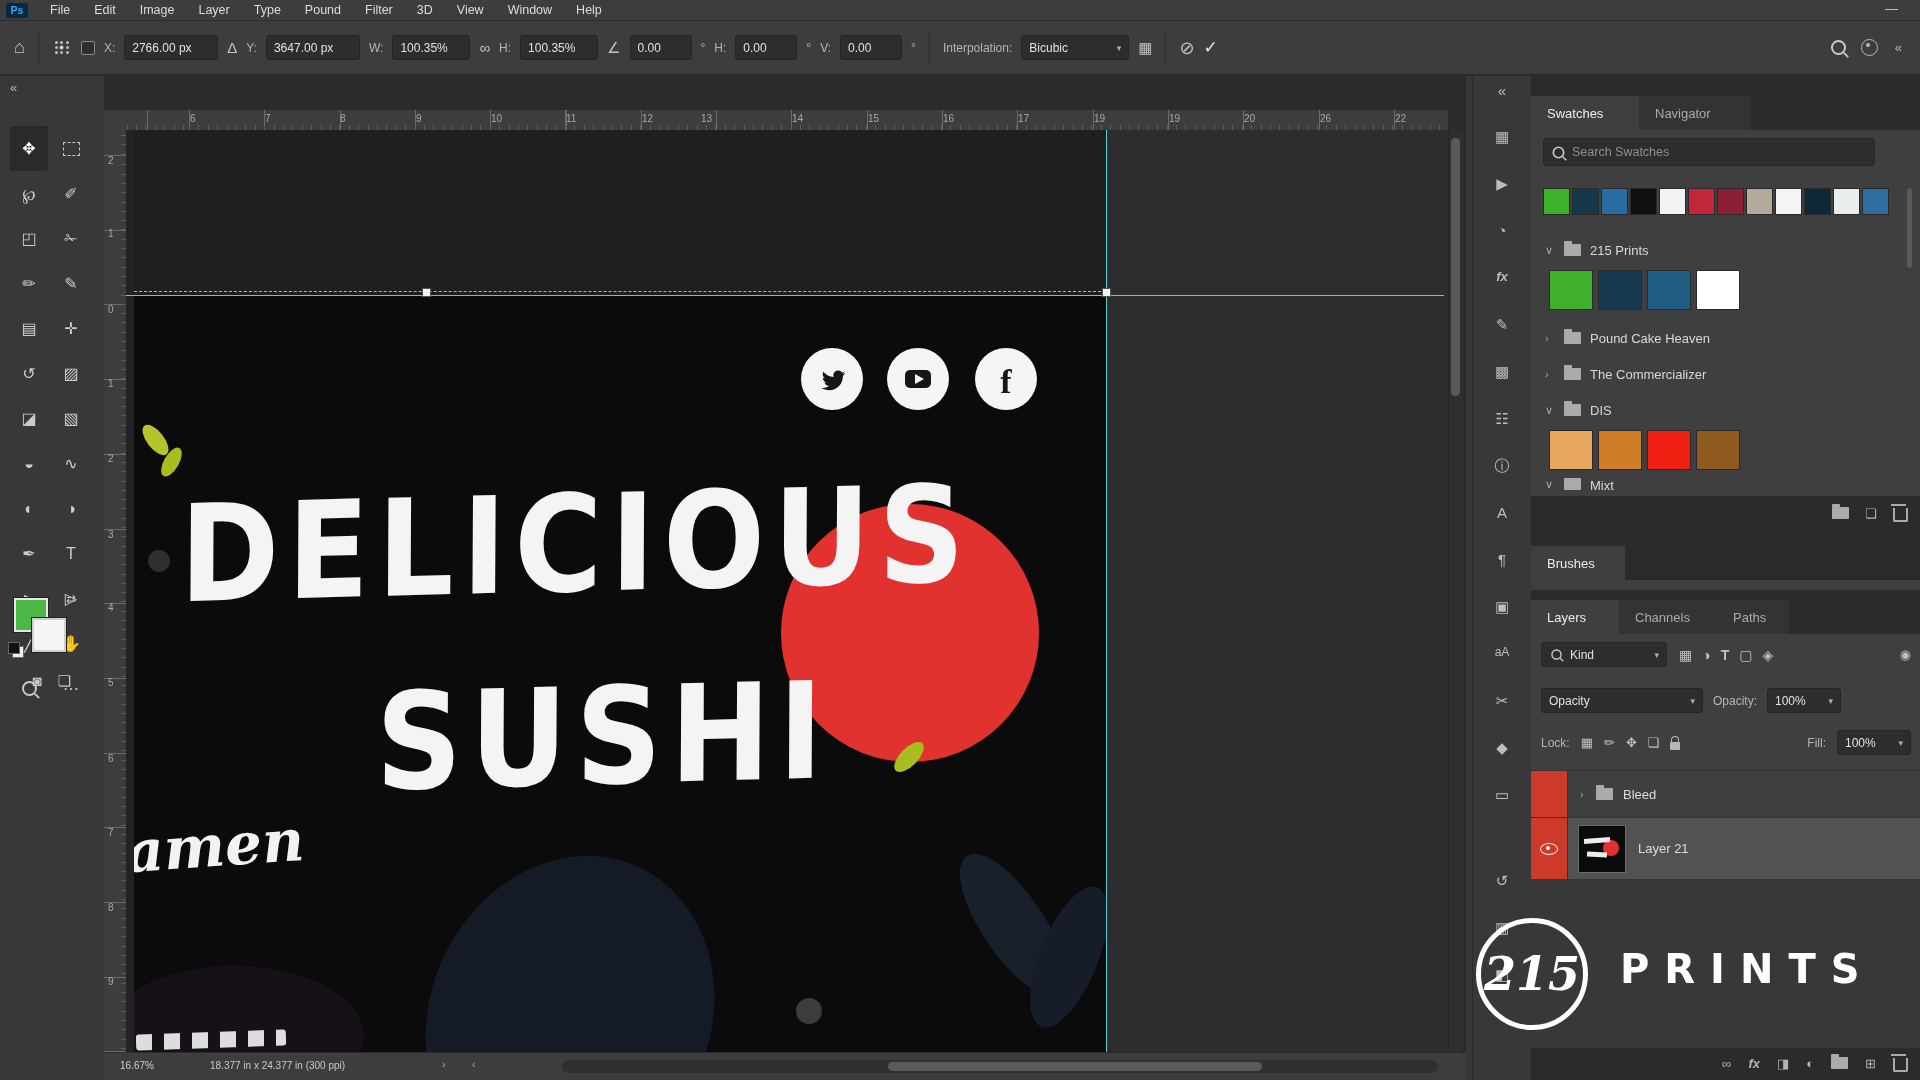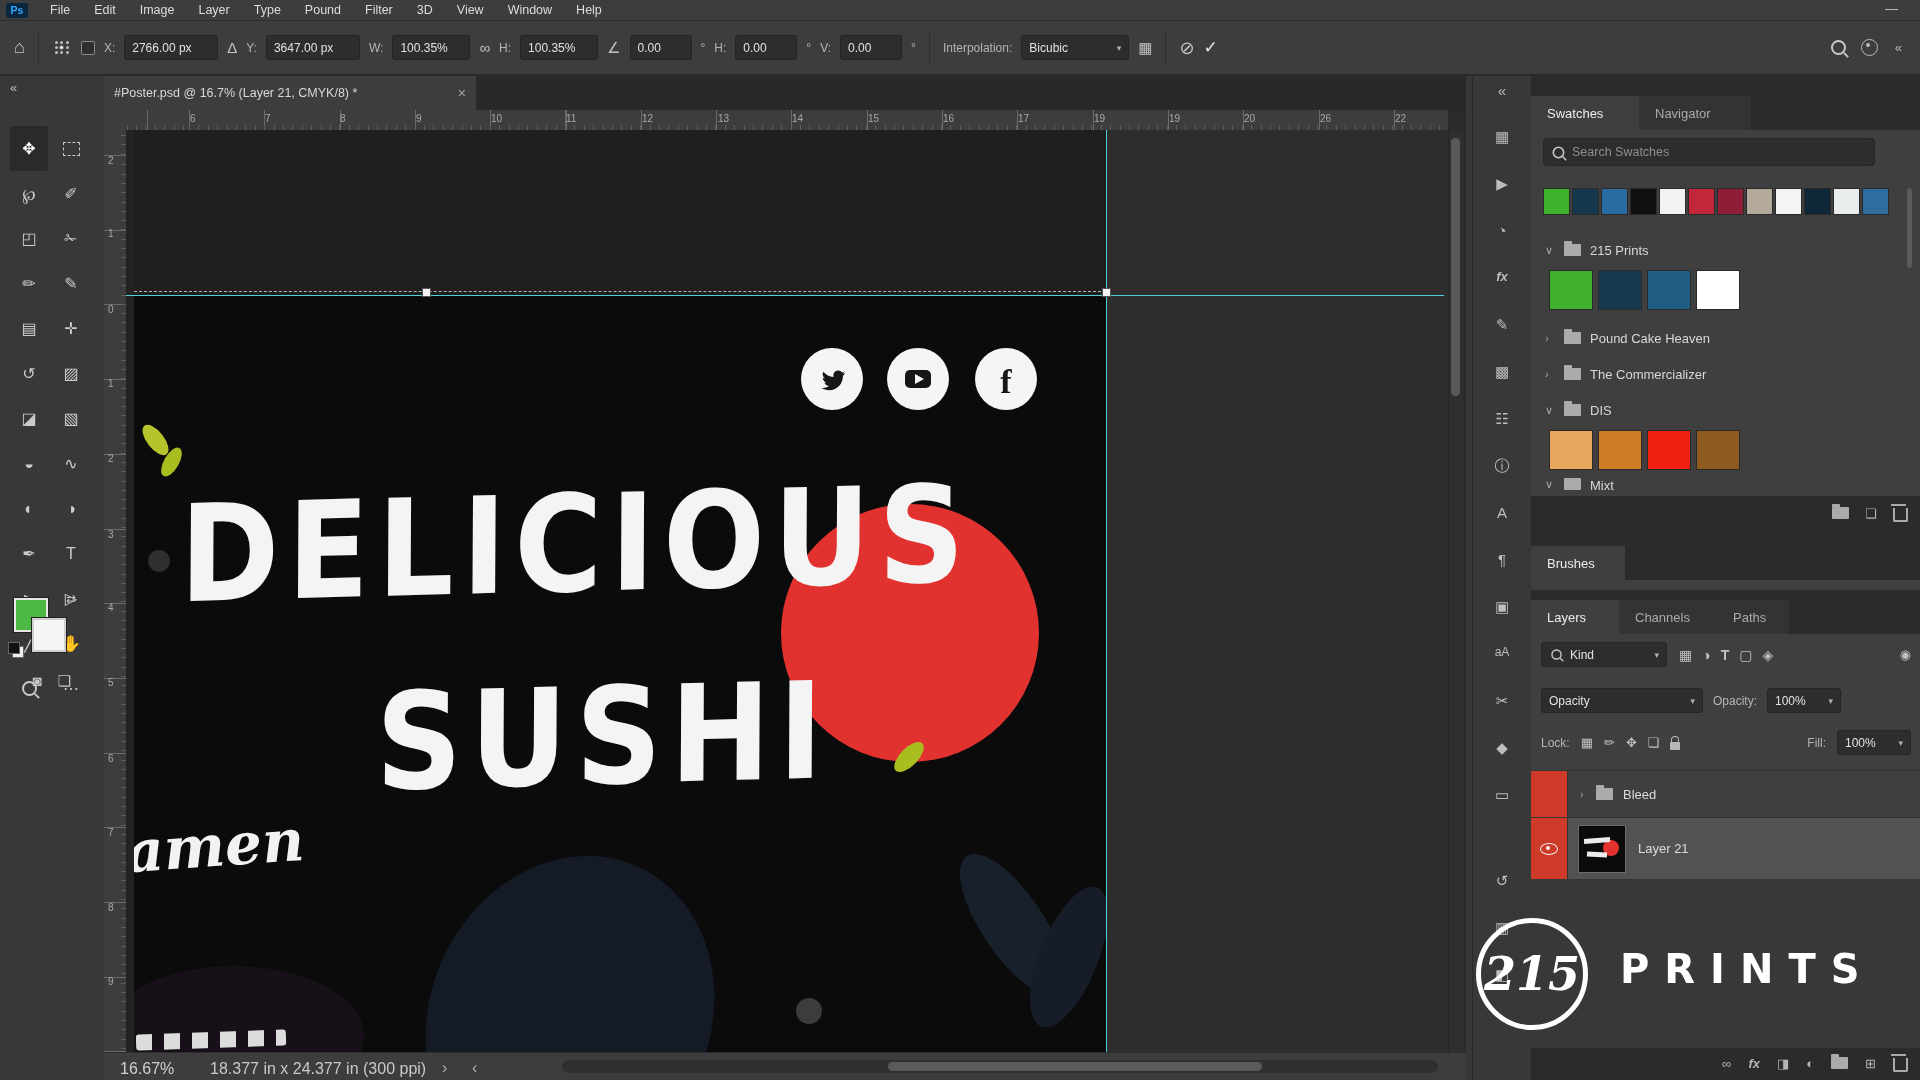--- a/index.html
+++ b/index.html
@@ -92,21 +92,21 @@
   .leaf{position:absolute;border-radius:50%;}
   .whitefrag{position:absolute;left:2px;top:902px;width:150px;height:16px;transform:rotate(-2deg);opacity:.92;
              background:repeating-linear-gradient(90deg,#efefef 0 16px,transparent 16px 28px);border-radius:3px;}
   .hguide{position:absolute;left:0;top:165px;width:1318px;height:1px;z-index:6;}
   .vguide{position:absolute;left:980px;top:0;width:1px;height:922px;z-index:6;}
   .xformline{position:absolute;left:8px;top:161px;width:972px;border-top:1px dashed #d0d0d0;opacity:.85;z-index:7;}
   .handle{position:absolute;width:7px;height:7px;background:#f5f5f5;border:1px solid #555;z-index:8;}
   .vscroll{position:absolute;left:1344px;top:54px;width:14px;height:922px;background:#2f2f2f;border-left:1px solid #262626;}
   .vscroll .thumb{position:absolute;left:2px;top:8px;width:9px;height:258px;background:#5a5a5a;border-radius:5px;}
   .statusbar{position:absolute;left:0;top:976px;width:1362px;height:28px;background:#3d3d3d;border-top:1px solid #2c2c2c;
-             font-size:16px;color:#cfcfcf;}
+             font-size:10px;color:#cfcfcf;}
   .hscrolltrack{position:absolute;left:458px;top:7px;width:876px;height:13px;background:#2f2f2f;border-radius:7px;}
   .hscrolltrack .thumb{position:absolute;left:326px;top:2px;width:374px;height:9px;background:#5a5a5a;border-radius:5px;}
 
   
   .strip{position:absolute;left:1472px;top:76px;width:58px;height:1004px;background:#383838;border-left:1px solid #2a2a2a;z-index:20;}
   .stripicon{position:absolute;left:0;width:58px;text-align:center;color:#bdbdbd;font-size:15px;}
   .fxtext{font-style:italic;font-weight:bold;font-size:13px;}
 
   
   .panelcol{position:absolute;left:1531px;top:76px;width:389px;height:1004px;background:#2b2b2b;z-index:20;}
@@ -317,38 +317,32 @@
         <span class="b"></span>
       </span>
   </div>
   <div class="toolextras">
     <span>◙</span>
     <span>❏</span>
   </div>
 
   <div class="docwin">
 
-    <div class="tabbar">
-      <div class="doctab">
-        <span class="title">#Poster.psd @ 16.7% (Layer 21, CMYK/8) *</span>
-        <span class="tabclose">×</span>
-      </div>
-    </div>
 
     <div class="rulercorner"></div>
 
     <div class="rulerh">
       <span style="left:64px">6</span>
       <span style="left:139px">7</span>
       <span style="left:214px">8</span>
       <span style="left:290px">9</span>
       <span style="left:365px">10</span>
       <span style="left:440px">11</span>
       <span style="left:516px">12</span>
-      <span style="left:592px">13</span>
+      <span style="left:575px">13</span>
       <span style="left:666px">14</span>
       <span style="left:742px">15</span>
       <span style="left:817px">16</span>
       <span style="left:892px">17</span>
       <span style="left:968px">19</span>
       <span style="left:1043px">19</span>
       <span style="left:1118px">20</span>
       <span style="left:1194px">26</span>
       <span style="left:1269px">22</span>
     </div>

